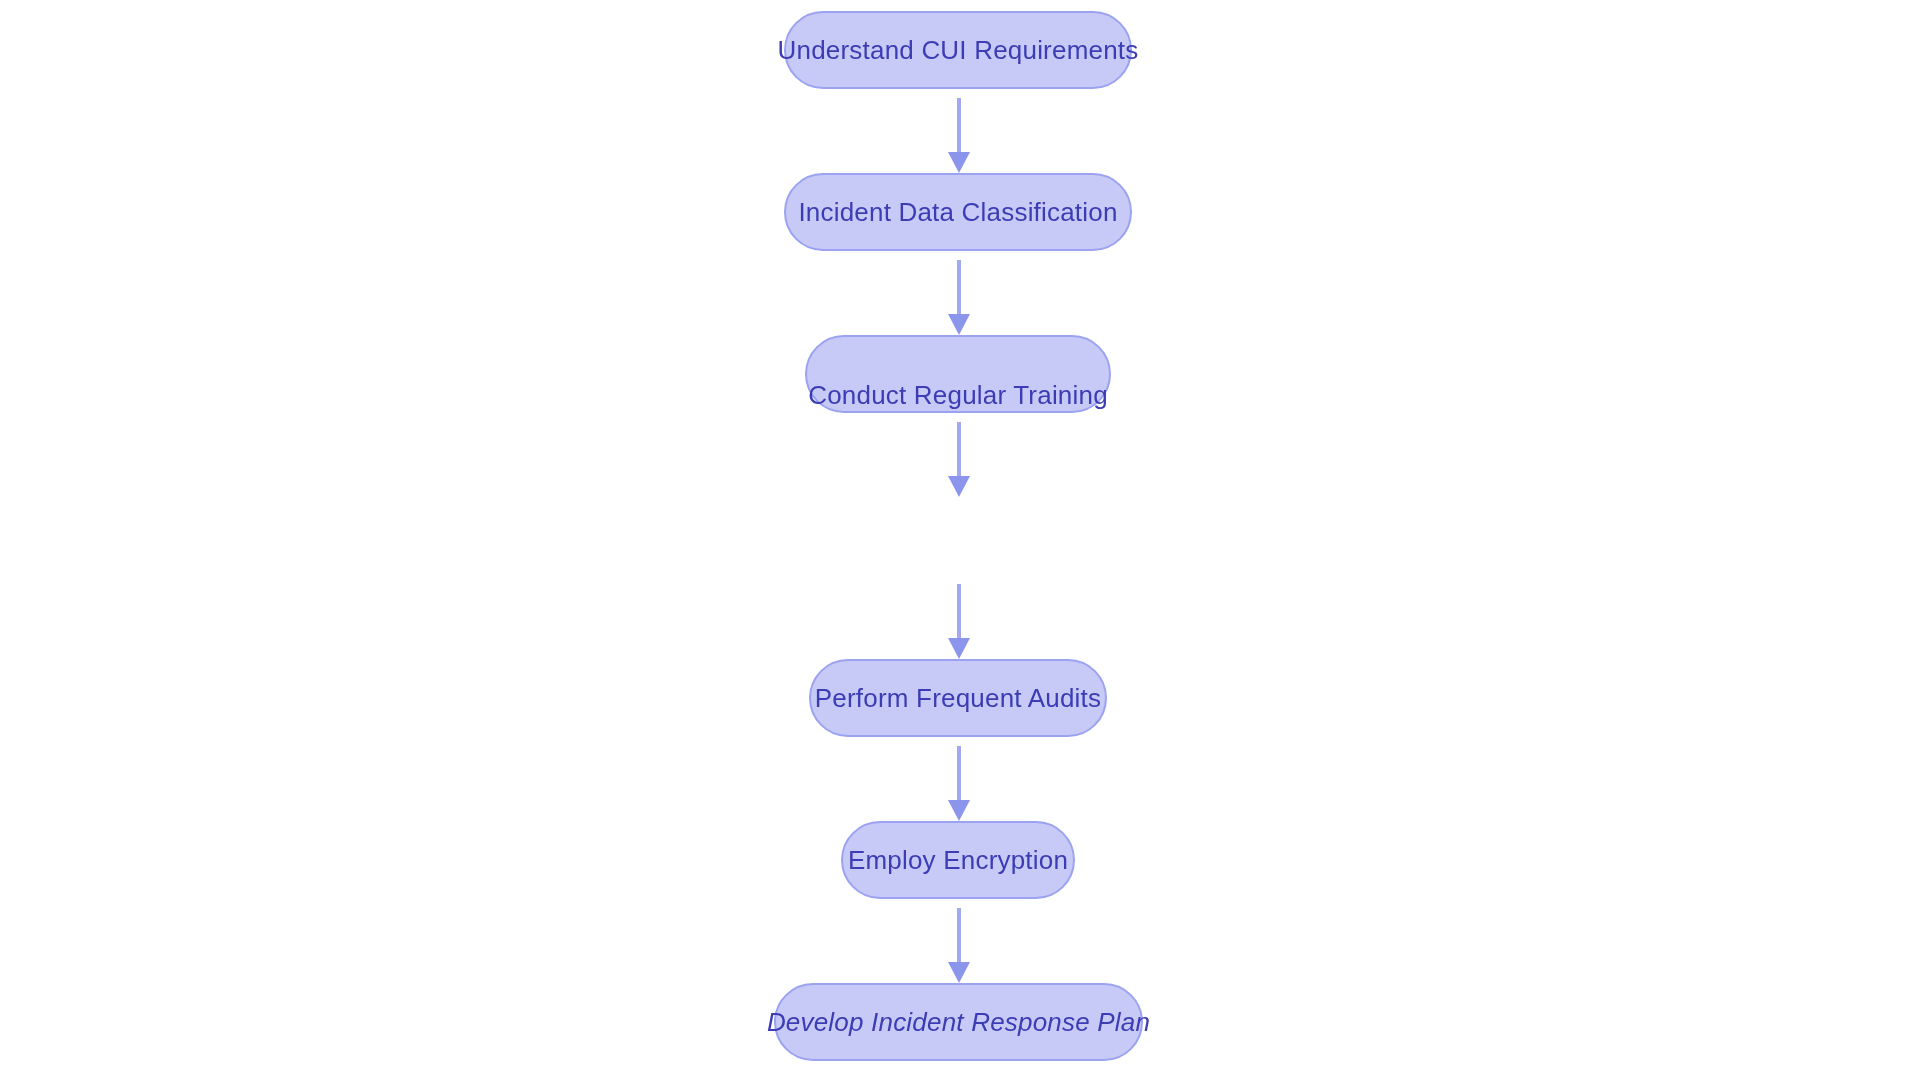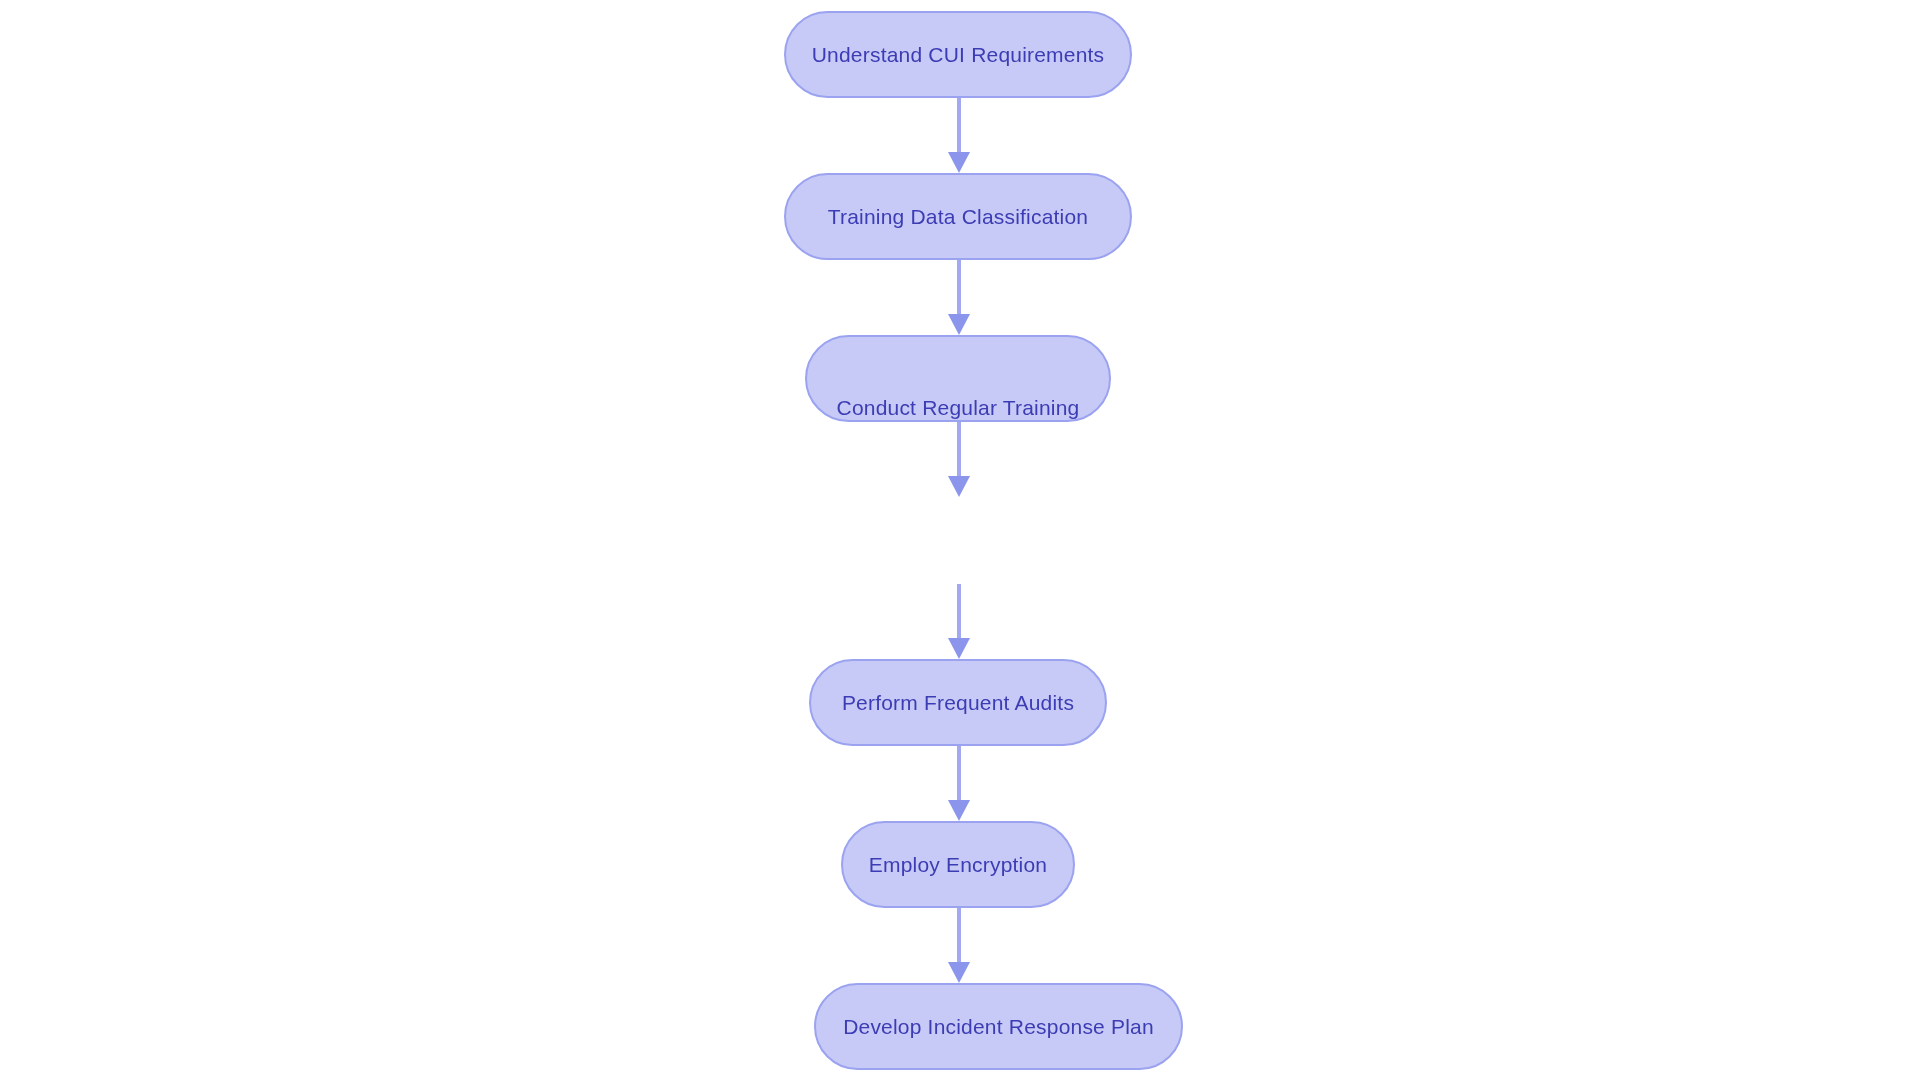--- a/index.html
+++ b/index.html
@@ -10,42 +10,42 @@
   .canvas {
     position: relative;
     width: 1920px;
     height: 1083px;
     background: var(--bg, #ffffff);
     overflow: hidden;
     font-family: "Liberation Sans", sans-serif;
   }
   .node {
     position: absolute;
-    height: 87px;
+    height: 78px;
     box-sizing: border-box;
     border-radius: 44px;
     background: var(--node-fill, #c7caf6);
     border: 2px solid var(--node-border, #9ba3f0);
     color: var(--node-text, #3c3cb4);
     display: flex;
     align-items: center;
     justify-content: center;
-    font-size: 21px;
+    font-size: 26px;
     letter-spacing: 0.2px;
     white-space: nowrap;
     text-align: center;
   }
   
   .node[data-i="0"] { top: 11px;  left: 784px; width: 348px; }
   .node[data-i="1"] { top: 173px; left: 784px; width: 348px; }
   .node[data-i="2"] { top: 335px; left: 805px; width: 306px; align-items: flex-end; }
   .node[data-i="3"] { top: 497px; left: 800px; width: 317px; }
   .node[data-i="4"] { top: 659px; left: 809px; width: 298px; }
   .node[data-i="5"] { top: 821px; left: 841px; width: 234px; justify-content: center; }
-  .node[data-i="6"] { top: 983px; left: 814px; width: 369px; }
+  .node[data-i="6"] { top: 983px; left: 774px; width: 369px; font-style: italic; }
 
   .arrow {
     position: absolute;
     left: 948px;
     width: 22px;
     height: 75px;
   }
   .arrow[data-i="0"] { top: 98px;  }
   .arrow[data-i="1"] { top: 260px; }
   .arrow[data-i="2"] { top: 422px; }
@@ -73,21 +73,21 @@
   }
 </style>
 </head>
 <body>
 
 <div class="canvas" id="flow">
     <div class="node" data-i="0">
     <span>Understand CUI Requirements</span>
   </div>
     <div class="node" data-i="1">
-    <span>Training Data Classification</span>
+    <span>Incident Data Classification</span>
   </div>
     <div class="node" data-i="2">
     <span>Conduct Regular Training</span>
   </div>
     <div class="node" data-i="4">
     <span>Perform Frequent Audits</span>
   </div>
     <div class="node" data-i="5">
     <span>Employ Encryption</span>
   </div>

